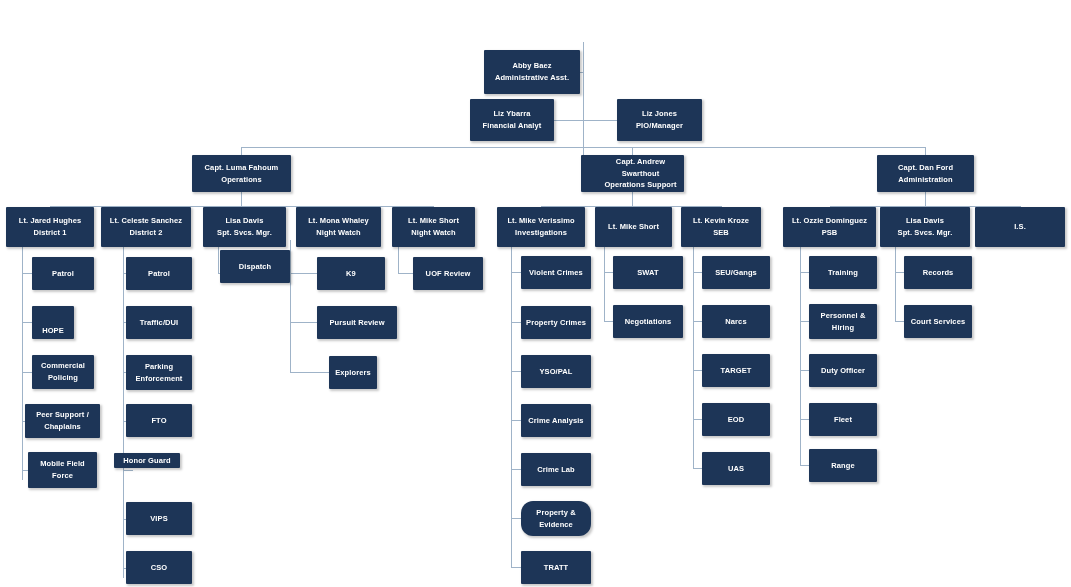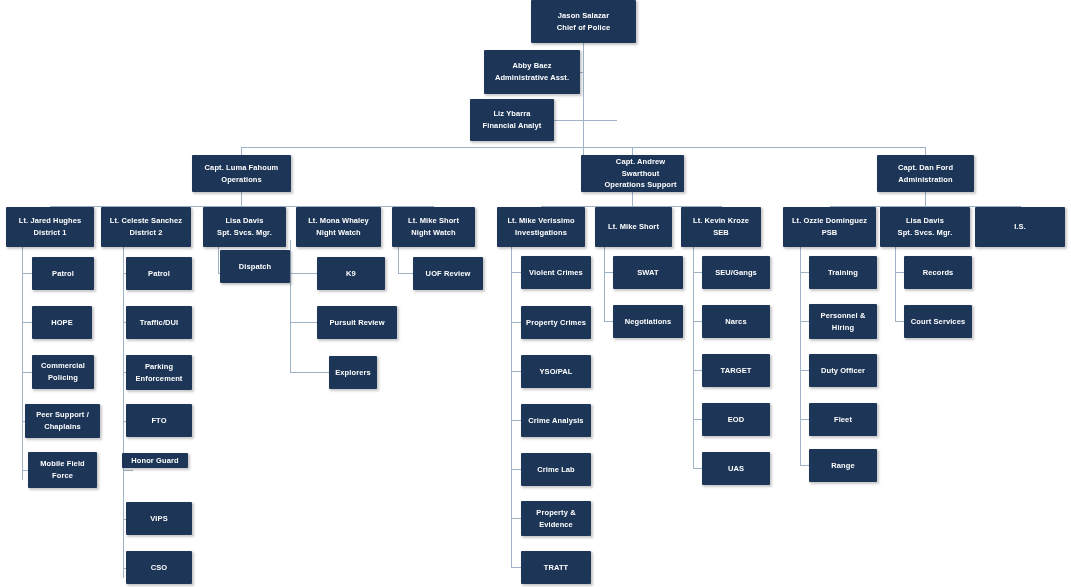--- a/index.html
+++ b/index.html
@@ -135,35 +135,35 @@
   <div class="conn h" style="left:800px; top:272px; width:9px;"></div>
   <div class="conn h" style="left:800px; top:321px; width:9px;"></div>
   <div class="conn h" style="left:800px; top:370px; width:9px;"></div>
   <div class="conn h" style="left:800px; top:419px; width:9px;"></div>
   <div class="conn h" style="left:800px; top:465px; width:9px;"></div>
 
   <div class="conn v" style="left:895px; top:240px; height:81px;"></div>
   <div class="conn h" style="left:895px; top:272px; width:9px;"></div>
   <div class="conn h" style="left:895px; top:321px; width:9px;"></div>
 
-  <div class="node" style="left:531px; top:0px; width:105px; height:43px;">
-    <span class="l1">Jason Salazar</span>
-    <span class="l2">Chief of Police</span>
-  </div>
 
   <div class="node" style="left:484px; top:50px; width:96px; height:44px;">
     <span class="l1">Abby Baez</span>
     <span class="l2">Administrative Asst.</span>
   </div>
 
   <div class="node" style="left:470px; top:99px; width:84px; height:42px;">
     <span class="l1">Liz Ybarra</span>
     <span class="l2">Financial Analyt</span>
   </div>
 
+  <div class="node" style="left:617px; top:99px; width:85px; height:42px;">
+    <span class="l1">Liz Jones</span>
+    <span class="l2">PIO/Manager</span>
+  </div>
 
   <div class="node" style="left:192px; top:155px; width:99px; height:37px;">
     <span class="l1">Capt. Luma Fahoum</span>
     <span class="l2">Operations</span>
   </div>
 
   <div class="node" style="left:581px; top:155px; width:103px; height:37px;padding-left:19px;">
     <span class="l1">Capt. Andrew Swarthout</span>
     <span class="l2">Operations Support</span>
   </div>
@@ -226,21 +226,21 @@
   <div class="node" style="left:975px; top:207px; width:90px; height:40px;">
     <span class="l1">I.S.</span>
 
   </div>
 
   <div class="node" style="left:32px; top:257px; width:62px; height:33px;">
     <span class="l1">Patrol</span>
 
   </div>
 
-  <div class="node" style="left:32px; top:306px; width:60px; height:33px;">
+  <div class="node" style="left:32px; top:306px; width:42px; height:33px;justify-content:flex-end;">
     <span class="l1">HOPE</span>
 
   </div>
 
   <div class="node" style="left:32px; top:355px; width:62px; height:34px;">
     <span class="l1">Commercial</span>
     <span class="l2">Policing</span>
   </div>
 
   <div class="node" style="left:25px; top:404px; width:75px; height:34px;">
@@ -266,21 +266,21 @@
   <div class="node" style="left:126px; top:355px; width:66px; height:35px;">
     <span class="l1">Parking</span>
     <span class="l2">Enforcement</span>
   </div>
 
   <div class="node" style="left:126px; top:404px; width:66px; height:33px;">
     <span class="l1">FTO</span>
 
   </div>
 
-  <div class="node" style="left:122px; top:453px; width:66px; height:15px;">
+  <div class="node" style="left:114px; top:453px; width:66px; height:15px;">
     <span class="l1">Honor Guard</span>
 
   </div>
 
   <div class="node" style="left:126px; top:502px; width:66px; height:33px;">
     <span class="l1">VIPS</span>
 
   </div>
 
   <div class="node" style="left:126px; top:551px; width:66px; height:33px;">
@@ -331,21 +331,21 @@
   <div class="node" style="left:521px; top:404px; width:70px; height:33px;">
     <span class="l1">Crime Analysis</span>
 
   </div>
 
   <div class="node" style="left:521px; top:453px; width:70px; height:33px;">
     <span class="l1">Crime Lab</span>
 
   </div>
 
-  <div class="node" style="left:521px; top:501px; width:70px; height:35px;">
+  <div class="node" style="left:521px; top:501px; width:70px; height:35px;border-radius:12px;">
     <span class="l1">Property &amp;</span>
     <span class="l2">Evidence</span>
   </div>
 
   <div class="node" style="left:521px; top:551px; width:70px; height:33px;">
     <span class="l1">TRATT</span>
 
   </div>
 
   <div class="node" style="left:613px; top:256px; width:70px; height:33px;">

